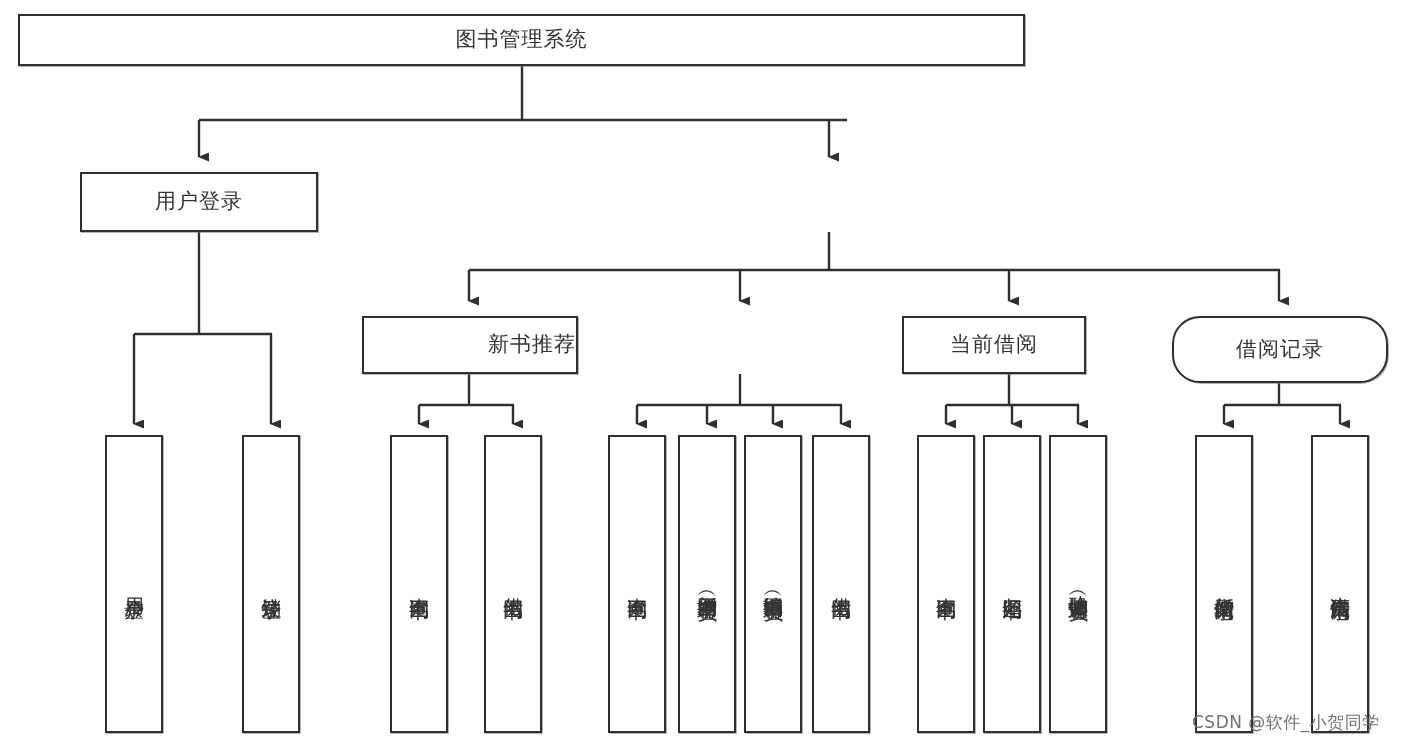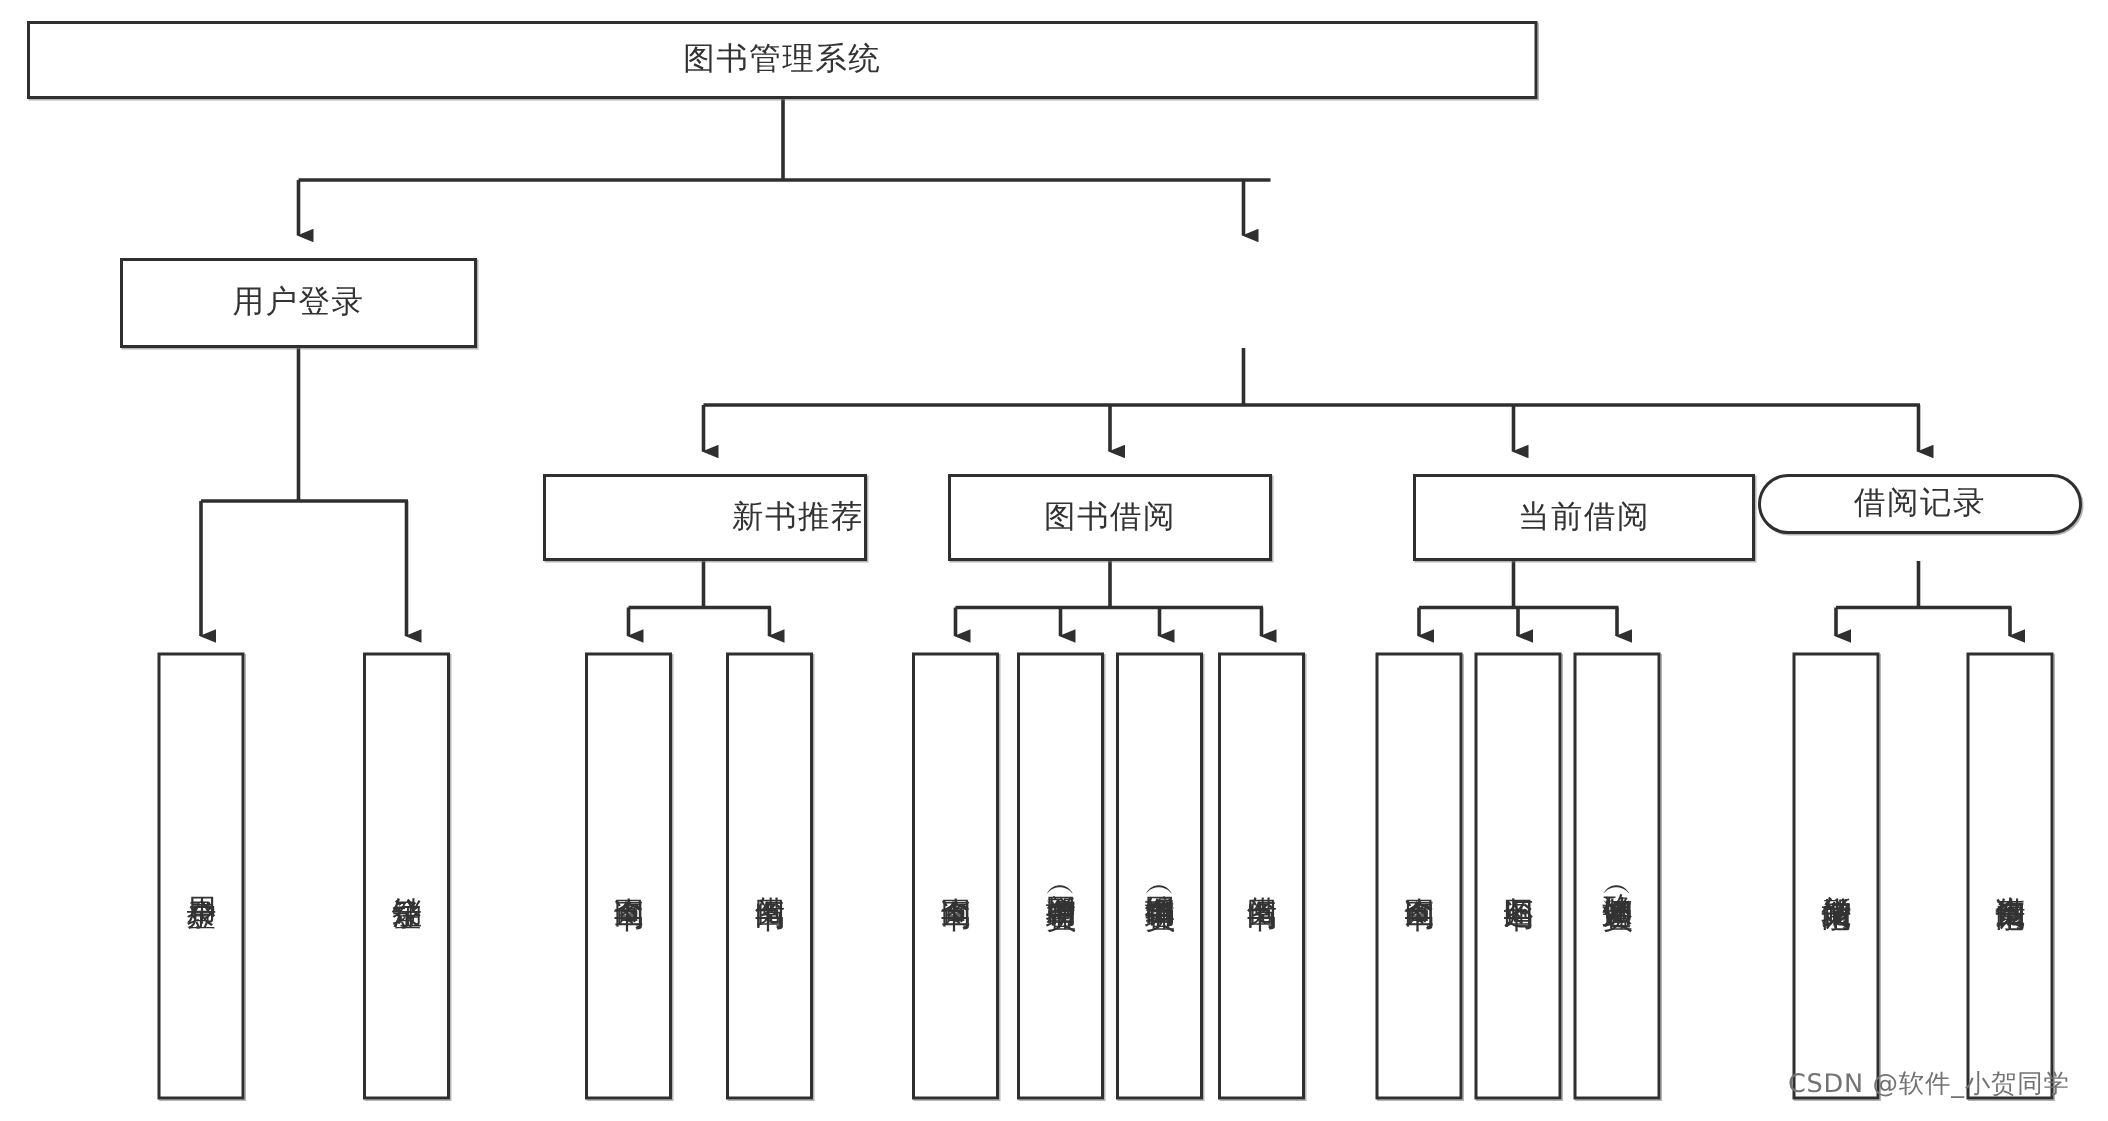--- a/index.html
+++ b/index.html
@@ -131,29 +131,26 @@
 
   <div class="node horiz" style="left:80px; top:172px; width:238px; height:60px;">
     <span>用户登录</span>
   </div>
 
 
   <div class="node horiz" style="left:362px; top:316px; width:216px; height:58px;justify-content:flex-end;">
     <span>新书推荐</span>
   </div>
 
-  <div class="node horiz" style="left:632px; top:316px; width:216px; height:58px;">
-    <span>图书借阅</span>
-  </div>
-
-  <div class="node horiz" style="left:902px; top:316px; width:228px; height:58px;margin-left:40px;">
+
+  <div class="node horiz" style="left:902px; top:316px; width:184px; height:58px;">
     <span>当前借阅</span>
   </div>
 
-  <div class="node horiz" style="left:1172px; top:316px; width:216px; height:40px;border-radius:28px;">
+  <div class="node horiz" style="left:1172px; top:316px; width:216px; height:67px;border-radius:28px;">
     <span>借阅记录</span>
   </div>
 
   <div class="node vert" style="left:105px; top:435px; width:58px; height:298px;">
     <span class="vtext">用户登录</span>
   </div>
 
   <div class="node vert" style="left:242px; top:435px; width:58px; height:298px;">
     <span class="vtext">注销登录</span>
   </div>

